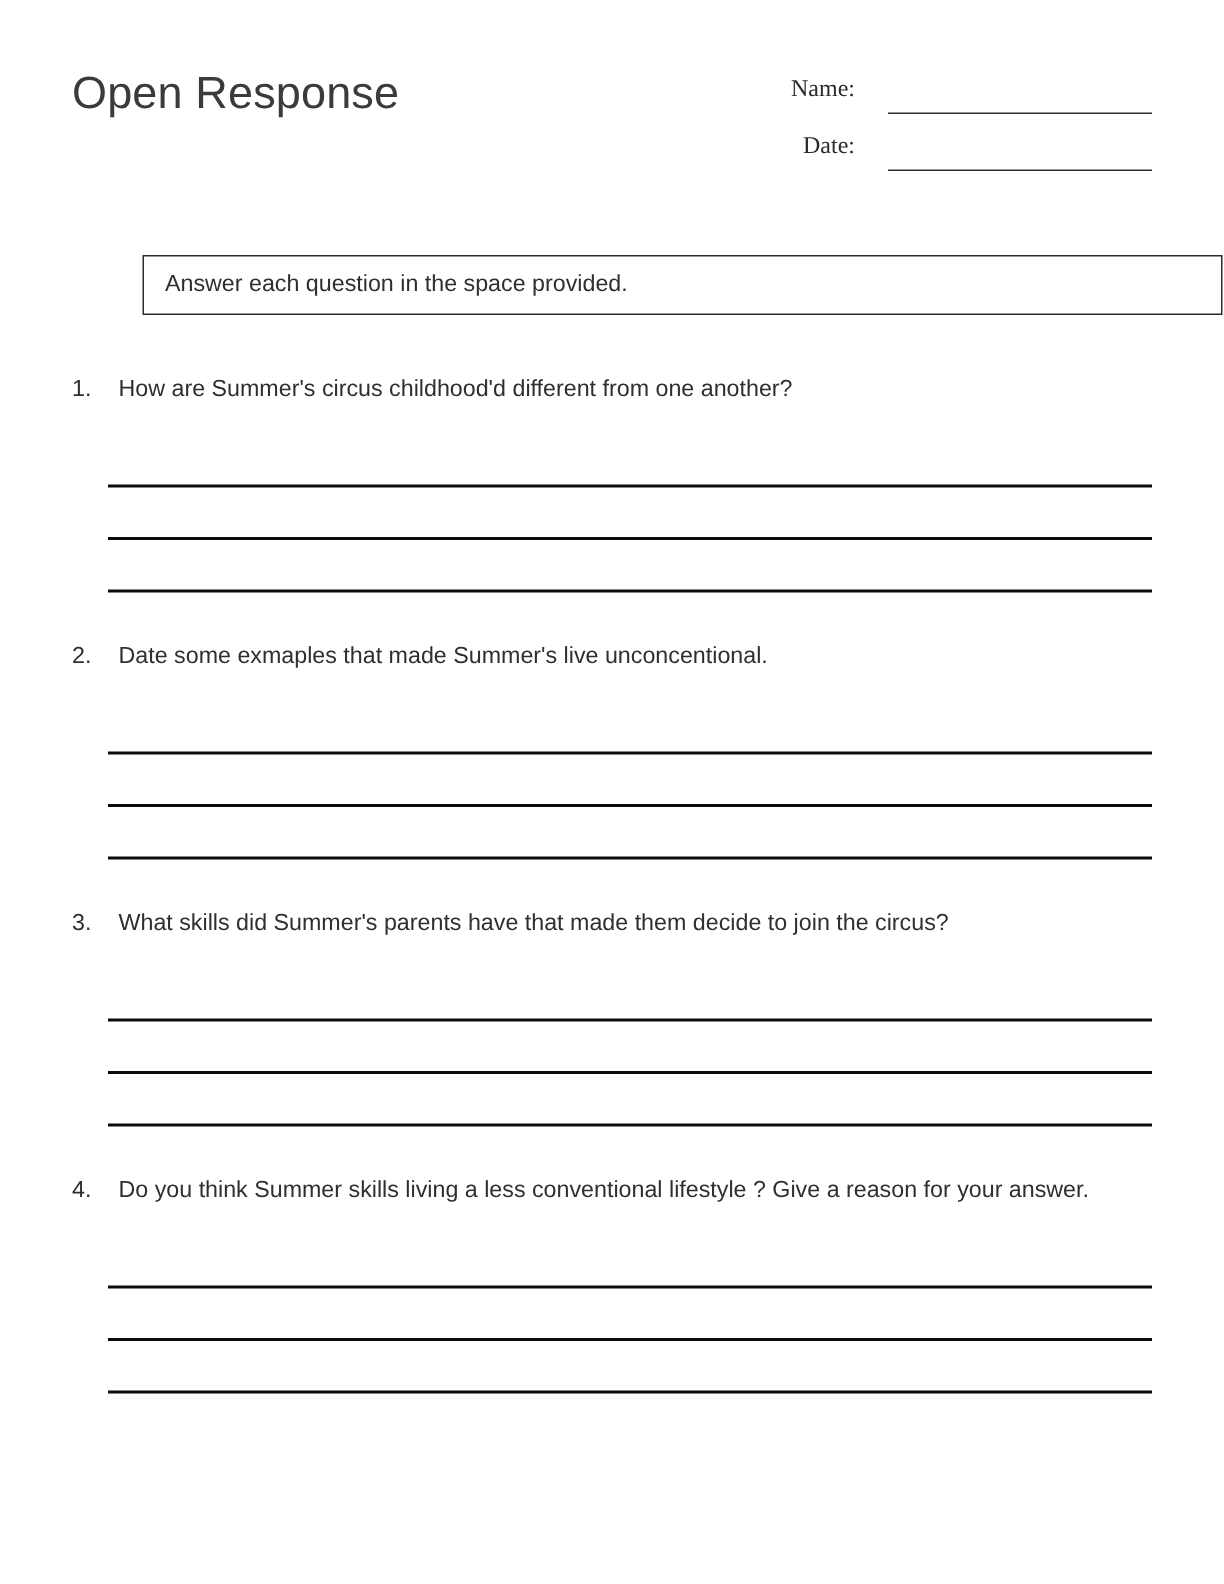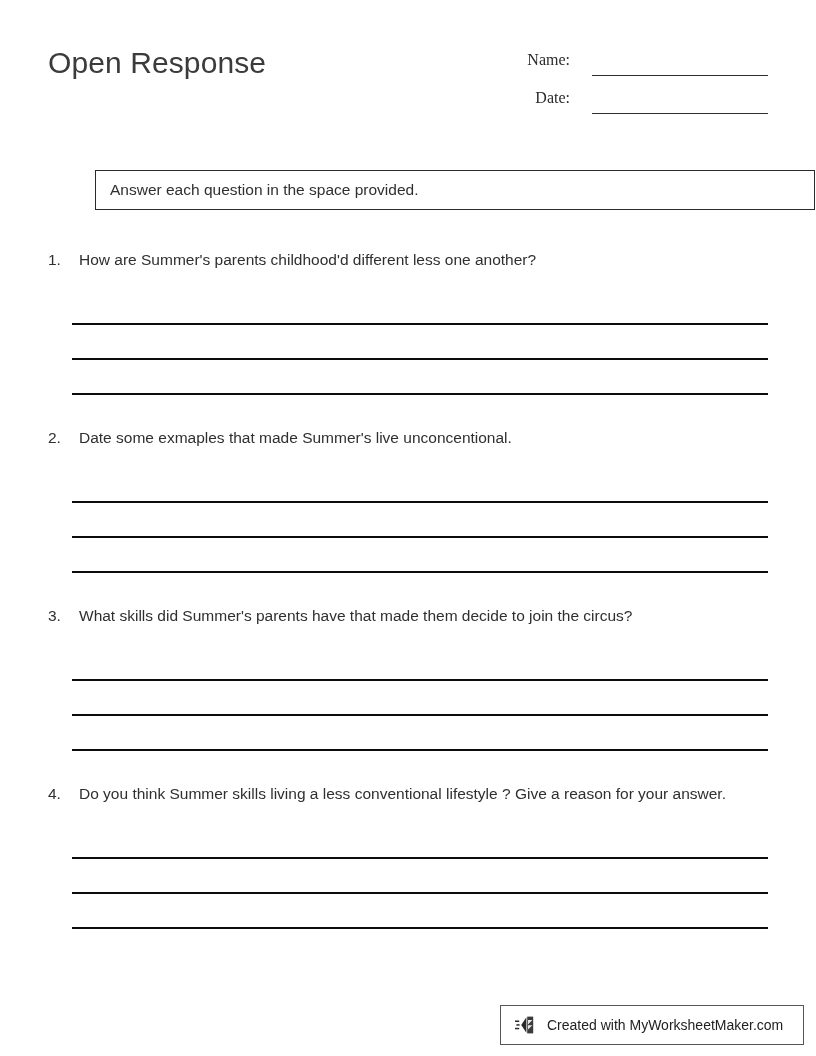--- a/index.html
+++ b/index.html
@@ -189,21 +189,21 @@
   </div>
 
   <div class="directions">
     <div class="directions-text">Answer each question in the space provided.</div>
   </div>
 
   <div class="questions" id="questions-container">
       <div class="question-block" style="margin-bottom: 31px;">
         <div class="q-head">
           <div class="q-number">1.</div>
-          <div class="q-text">How are Summer's parents childhood'd different less one another?</div>
+          <div class="q-text">How are Summer's circus childhood'd different from one another?</div>
         </div>
         <div class="answer-lines">
           <div class="answer-line"></div>
           <div class="answer-line"></div>
           <div class="answer-line"></div>
         </div>
       </div>
       <div class="question-block" style="margin-bottom: 31px;">
         <div class="q-head">
           <div class="q-number">2.</div>
@@ -232,28 +232,14 @@
           <div class="q-text">Do you think Summer skills living a less conventional lifestyle ? Give a reason for your answer.</div>
         </div>
         <div class="answer-lines">
           <div class="answer-line"></div>
           <div class="answer-line"></div>
           <div class="answer-line"></div>
         </div>
       </div>
     </div>
 
-  <div class="footer-badge">
-    <svg class="footer-logo" viewBox="0 0 22 22">
-      <g fill="#2a2a2a">
-        <rect x="0" y="6.5" width="4.2" height="1.5"></rect>
-        <rect x="1.4" y="10.2" width="3.2" height="1.5"></rect>
-        <rect x="0" y="13.8" width="4.2" height="1.5"></rect>
-        <polygon points="6.2,11 11.4,3.2 11.4,18.8"></polygon>
-        <path d="M12.2 2.6 L18.2 2.6 L18.2 19.4 L12.2 19.4 Z" fill="#3a3a3a"></path>
-        <path d="M13.0 6.0 L17.4 6.0 L13.0 10.4 Z" fill="#e8e8e8"></path>
-        <path d="M13.0 11.2 L17.4 11.2 L13.0 15.6 Z" fill="#e8e8e8"></path>
-      </g>
-    </svg>
-    <div class="footer-text">Created with MyWorksheetMaker.com</div>
-  </div>
 
 </div>
 
 </body></html>

